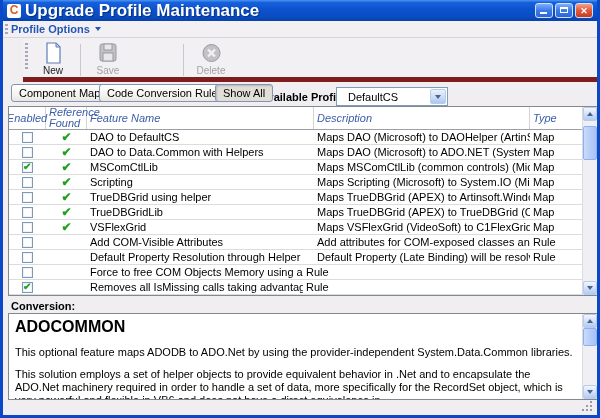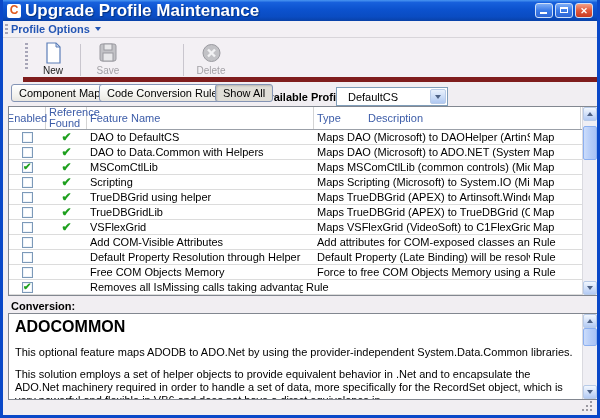--- a/index.html
+++ b/index.html
@@ -67,21 +67,21 @@
     border:1px solid #8494B5; border-radius:3px; background:linear-gradient(180deg,#FFFFFF 0%, #F2F1EC 70%, #E8E6E0 100%);
     color:#000;
   }
   .fbtn.pressed { background:#E0DED7; box-shadow:inset 1px 1px 2px rgba(0,0,0,.18); }
   
   .grid {
     position:absolute; left:5px; top:106px; width:590px; height:190px;
     background:#fff; border:1px solid #828790; display:flex;
   }
   .grid-main { flex:1; display:flex; flex-direction:column; overflow:hidden; }
-  .grid-header { display:flex; height:24px; border-bottom:1px solid #9BA0A8; background:#fff; }
+  .grid-header { display:flex; height:24px; border-bottom:1px solid #9BA0A8; background:#fff;font-style:italic; }
   .hcell {
     font-size:11px; color:#3C5CA8; border-right:1px solid #D4D4D4;
     display:flex; align-items:center; padding:0 3px; line-height:11px;
   }
   .hcell.center { justify-content:center; text-align:center; }
   .c-enabled { width:37px; }
   .c-ref { width:41px; }
   .c-name { width:227px; }
   .c-desc { width:216px; }
   .c-type { width:51px; border-right:none; }
@@ -198,22 +198,22 @@
     <button class="fbtn" style="left:96px">Code Conversion Rules</button>
     <button class="fbtn pressed" style="left:212px">Show All</button>
   </div>
 
   <div class="grid">
     <div class="grid-main">
       <div class="grid-header">
         <div class="hcell c-enabled center">Enabled</div>
         <div class="hcell c-ref">Reference Found</div>
         <div class="hcell c-name">Feature Name</div>
+        <div class="hcell c-desc">Description</div>
         <div class="hcell c-type">Type</div>
-        <div class="hcell c-desc">Description</div>
       </div>
       <div id="table-body">
   <div class="grid-row">
     <div class="cell c-enabled center">
               <span class="checkbox"></span>
             </div>
     <div class="cell c-ref center">
               <span class="refcheck">✔</span>
             </div>
     <div class="cell c-name">DAO to DefaultCS</div>
@@ -317,21 +317,20 @@
     <div class="cell c-type">Rule</div>
   </div>
 
   <div class="grid-row">
     <div class="cell c-enabled center">
               <span class="checkbox"></span>
             </div>
     <div class="cell c-ref center">
               <span class="refcheck hiddenmark">✔</span>
             </div>
-    <div class="cell c-name">Free COM Objects Memory</div>
     <div class="cell c-desc">Force to free COM Objects Memory using a Helper</div>
     <div class="cell c-type">Rule</div>
   </div>
 
   <div class="grid-row">
     <div class="cell c-enabled center">
               <span class="checkbox checked"></span>
             </div>
     <div class="cell c-ref center">
               <span class="refcheck hiddenmark">✔</span>

